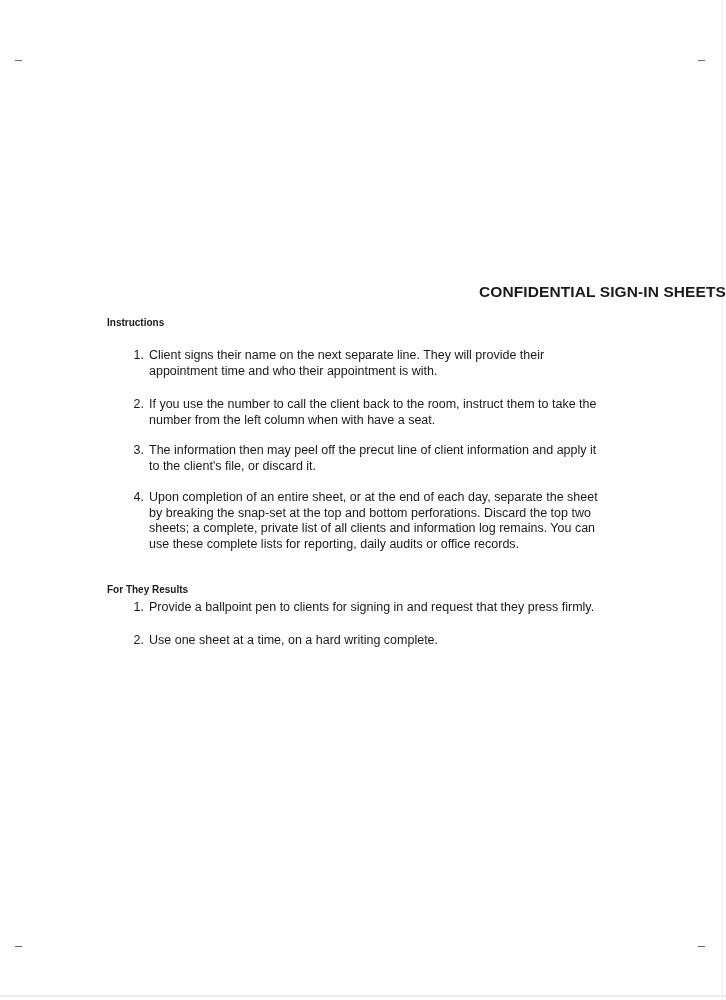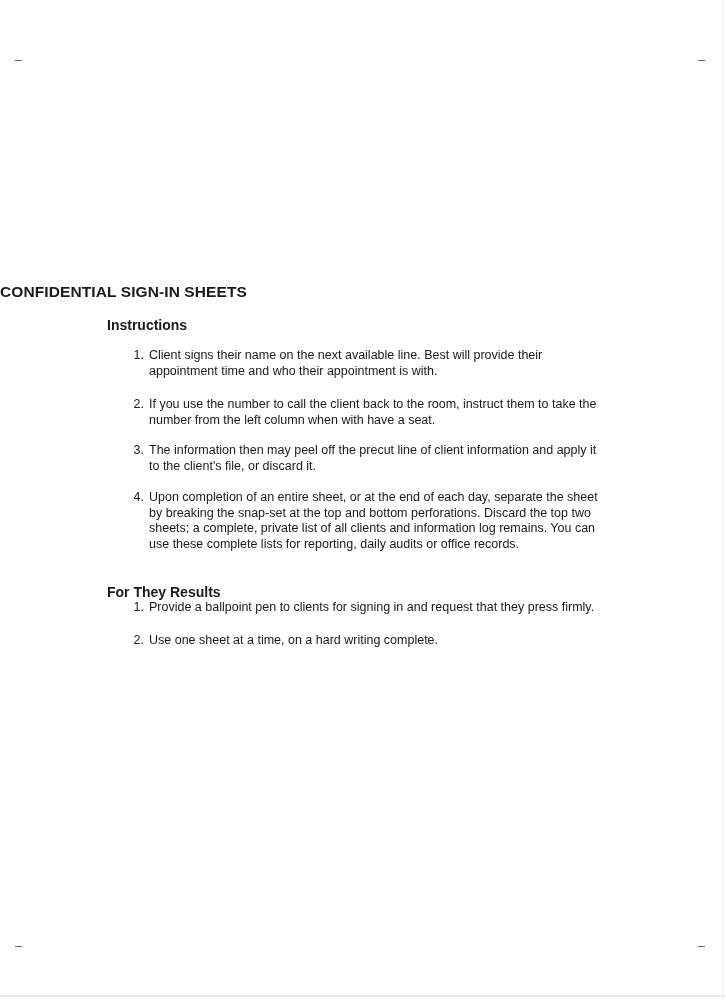--- a/index.html
+++ b/index.html
@@ -1,44 +1,44 @@
 <!DOCTYPE html>
 <html><head>
   <meta charset="utf-8">
   <style>
     html, body { margin:0; padding:0; background:#ffffff; }
     body { width:726px; height:1000px; position:relative; overflow:hidden;
            font-family:"Liberation Sans", sans-serif; color:#1a1a1a; }
     .crop { position:absolute; width:7px; height:1px; background:#666; }
     .edge-right { position:absolute; left:722px; top:0; width:1px; height:1000px; background:#f0f0f0; }
     .edge-bottom { position:absolute; left:0; top:995px; width:726px; height:2px; background:#ececec; }
-    .title { position:absolute; top:283px; left:0; width:726px; text-align:left;
+    .title { position:absolute; top:283px; left:0; width:726px; text-align:right;
              font-weight:bold; font-size:15.5px; letter-spacing:0.1px; }
-    .h { position:absolute; left:107px; font-weight:bold; font-size:14px; }
+    .h { position:absolute; left:107px; font-weight:bold; font-size:10px; }
     .item { position:absolute; left:128px; width:470px; font-size:12.5px; line-height:15.5px; }
     .item .num { position:absolute; left:0; width:16px; text-align:right; }
     .item .txt { margin-left:21px; display:block; }
   </style>
 </head>
 <body>
 
 <div class="crop" style="left:15px;top:60px;"></div>
 <div class="crop" style="left:698px;top:60px;"></div>
 <div class="crop" style="left:15px;top:946px;"></div>
 <div class="crop" style="left:698px;top:946px;"></div>
 <div class="edge-right"></div>
 <div class="edge-bottom"></div>
 
 <div class="title">CONFIDENTIAL SIGN-IN SHEETS</div>
 
 <div class="h" style="top:317px;">Instructions</div>
 
 <div class="item" style="top:348px;">
   <span class="num">1.</span>
-  <span class="txt">Client signs their name on the next available line. Best will provide their appointment time and who their appointment is with.</span>
+  <span class="txt">Client signs their name on the next separate line. They will provide their appointment time and who their appointment is with.</span>
 </div>
 <div class="item" style="top:397px;">
   <span class="num">2.</span>
   <span class="txt">If you use the number to call the client back to the room, instruct them to take the number from the left column when with have a seat.</span>
 </div>
 <div class="item" style="top:443px;">
   <span class="num">3.</span>
   <span class="txt">The information then may peel off the precut line of client information and apply it to the client's file, or discard it.</span>
 </div>
 <div class="item" style="top:490px;">

